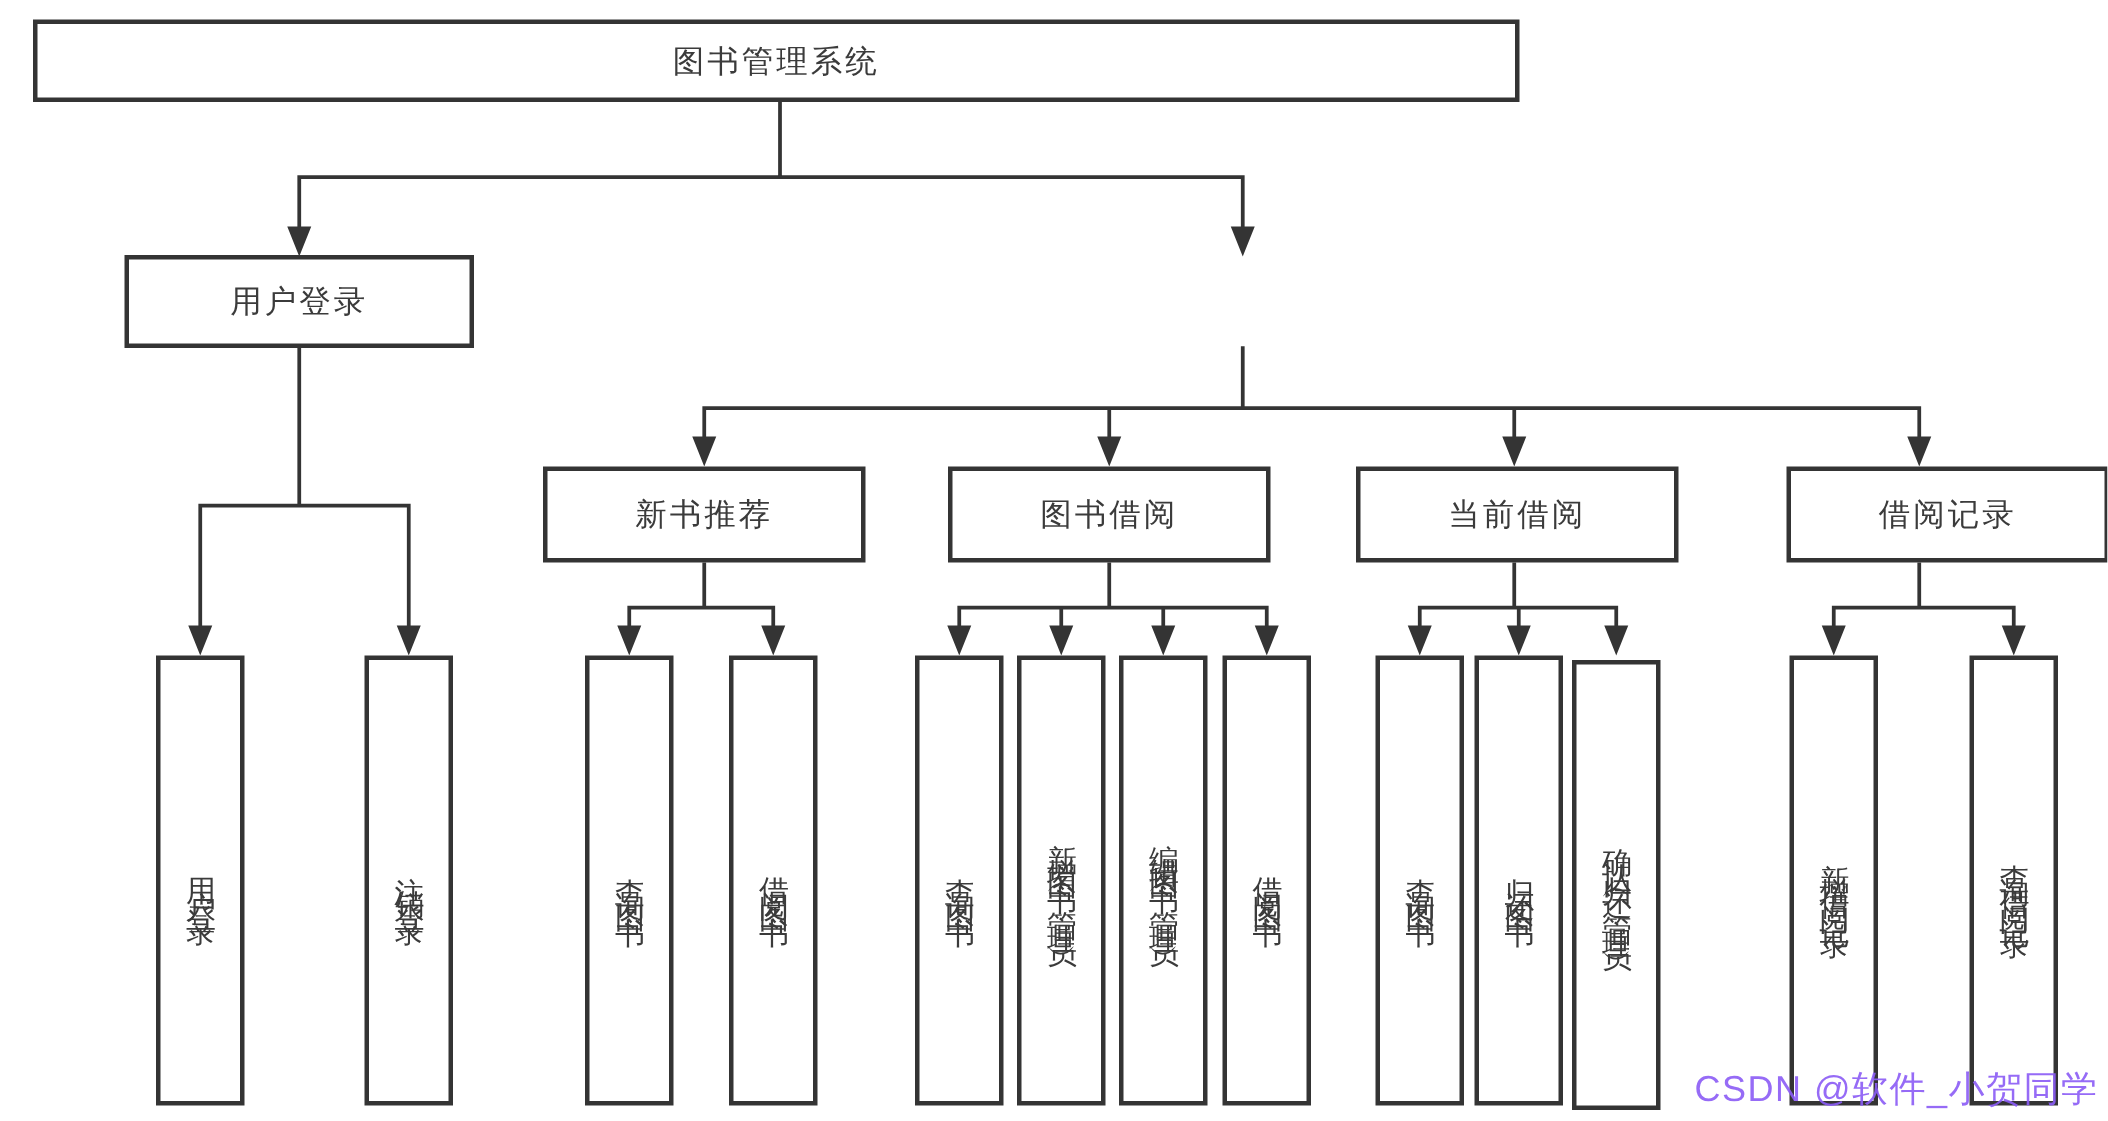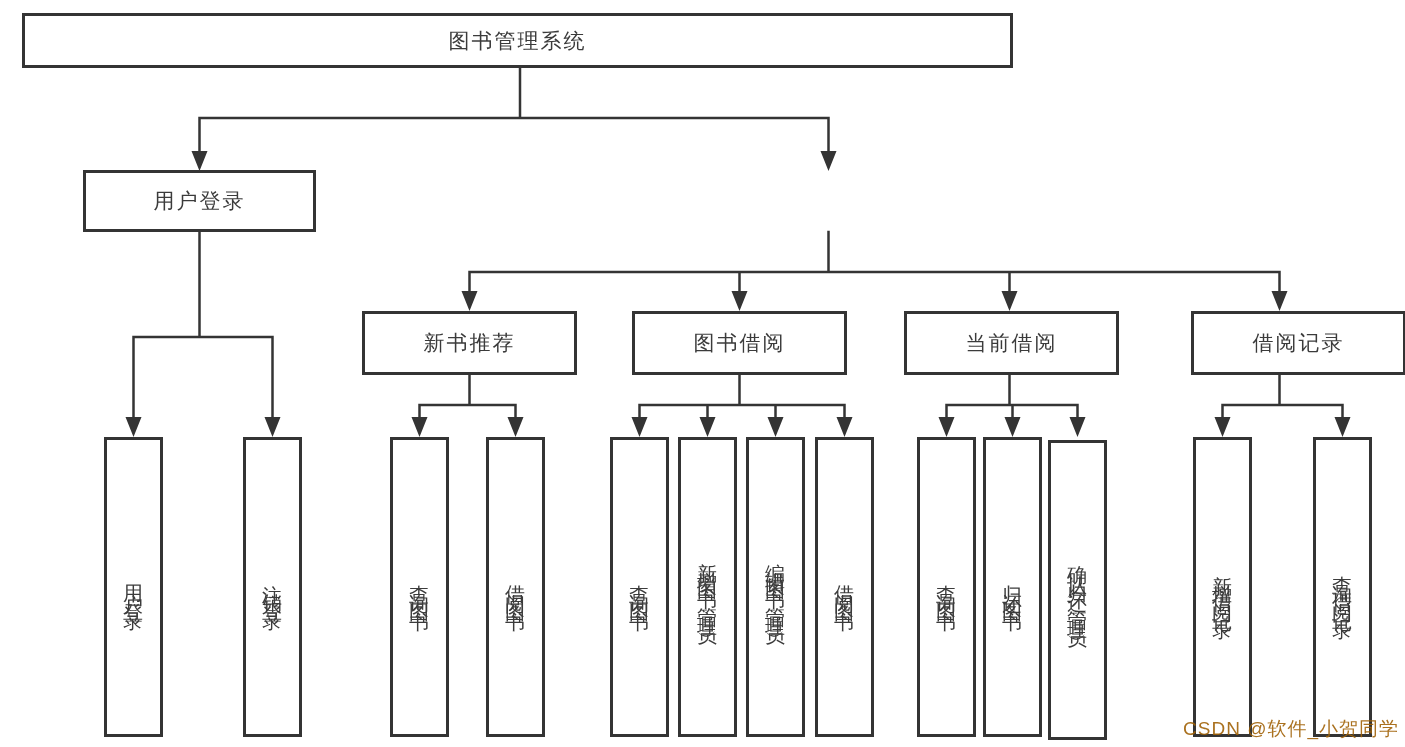--- a/index.html
+++ b/index.html
@@ -18,21 +18,21 @@
   .root{left:22px;top:13px;width:991px;height:55px;}
   .l2{top:170px;width:233px;height:62px;}
   .l3{top:311px;width:215px;height:64px;}
   .leaf{top:437px;width:59px;height:300px;}
   .vtext{
     writing-mode:vertical-rl;text-orientation:mixed;
     font-size:20px;letter-spacing:9px;line-height:1;
   }
   .watermark{
     position:absolute;right:6px;bottom:5px;z-index:3;
-    font-size:19px;color:#a16207;letter-spacing:1px;opacity:.9;white-space:nowrap;
+    font-size:24px;color:#8b5cf6;letter-spacing:1px;opacity:.9;white-space:nowrap;
   }
 </style>
 </head>
 <body>
 
 <div class="canvas">
 
   <svg class="connectors" width="1405" height="747" viewBox="0 0 1405 747">
     <path fill="none" stroke="#343434" stroke-width="2.5" stroke-linecap="square" d="M520,68 V118 M199.5,118 H828.5 M199.5,118 V154 M828.5,118 V154
              M199.5,232 V337 M133.5,337 H272.5 M133.5,337 V420 M272.5,337 V420

